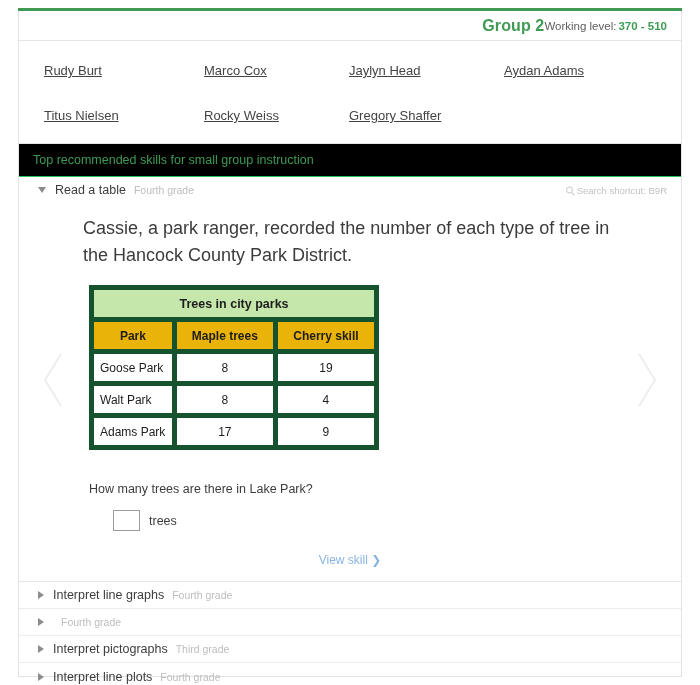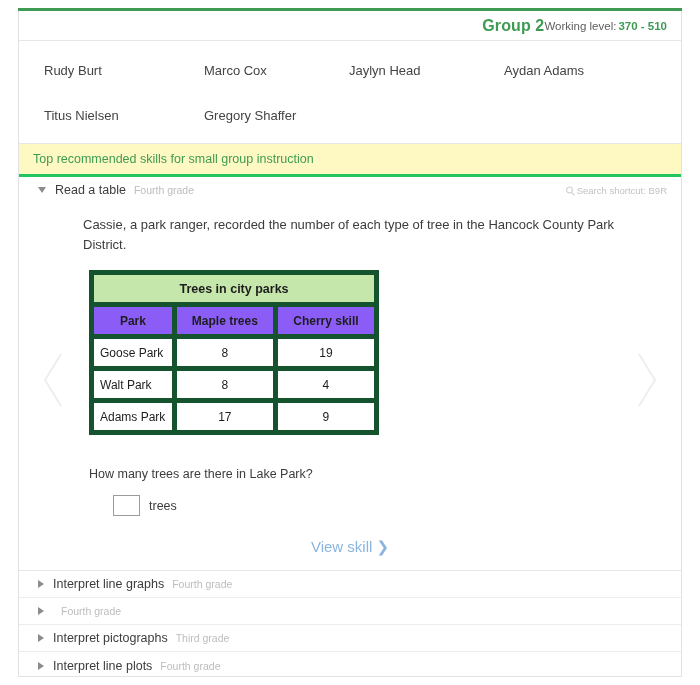--- a/index.html
+++ b/index.html
@@ -46,29 +46,29 @@
 
   
   .students {
     display: grid;
     grid-template-columns: 160px 145px 155px auto;
     padding: 22px 0 20px 25px;
     row-gap: 30px;
     border-bottom: 1px solid #e6e6e6;
   }
   .student-name {
-    font-size: 13px; color: #444; white-space: nowrap;
+    font-size: 13px; color: #444; white-space: nowrap; text-decoration: underline;
   }
 
   
   .rec-banner {
     height: 33px; display: flex; align-items: center;
     padding-left: 14px;
-    background: #fef9c3;
-    border-bottom: 3px solid #22c55e;
+    background: #000000;
+    border-bottom: 1px solid #22c55e;
     font-size: 12.5px; color: #3f9b53; text-align: right;
   }
 
   
   .skill-open-head {
     height: 26px;
     display: flex; align-items: center;
     padding-left: 19px; padding-right: 12px;
     position: relative;
   }
@@ -108,21 +108,21 @@
   }
 
   
   .q-panel {
     position: relative;
     padding: 12px 0 14px 0;
     border-bottom: 1px solid #e6e6e6;
     min-height: 326px;
   }
   .q-text {
-    font-size: 13px; line-height: 1.5; color: #3c3c3c;
+    font-size: 18px; line-height: 1.5; color: #3c3c3c;
     margin: 0 56px 0 64px;
   }
 
   
   .chev {
     position: absolute; top: 148px;
     width: 26px; height: 58px;
   }
   .chev svg { display: block; }
   .chev-left  { left: 22px; }
@@ -138,21 +138,21 @@
   table.data-table td, table.data-table th {
     border: 5px solid #14532d;
     height: 32px; padding: 1px 6px;
   }
   .tbl-title {
     background: #c5e7ab; text-align: center;
     font-weight: bold; font-size: 12.5px; color: #1d1d1d;
     height: 23px;
   }
   .tbl-colhead {
-    background: #8b5cf6; text-align: center;
+    background: #eab308; text-align: center;
     font-weight: bold; font-size: 12px; color: #1d1d1d;
   }
   .tbl-rowlabel { text-align: left; color: #1d1d1d; }
   .tbl-val { text-align: center; color: #1d1d1d; }
   .col-park   { width: 84px; }
   .col-maple  { width: 103px; }
   .col-cherry { width: 103px; }
 
   
   .q-ask {
@@ -164,21 +164,21 @@
     display: flex; align-items: center; gap: 9px;
   }
   .answer-box {
     width: 27px; height: 21px;
     border: 1px solid #9b9b9b; background: #fff;
   }
   .answer-unit { font-size: 12.5px; color: #3c3c3c; }
 
   .view-skill {
     margin-top: 22px; text-align: center;
-    font-size: 15px; color: #8ab4e0;
+    font-size: 12px; color: #8ab4e0;
   }
   .view-skill span { cursor: pointer; }
 
   
   .skill-row {
     height: 27px; display: flex; align-items: center;
     padding-left: 19px;
     border-bottom: 1px solid #ececec;
   }
   .skill-row:last-child { border-bottom: none; }
@@ -198,20 +198,21 @@
         <span>Working level:</span><span class="wl-value">370 - 510</span>
       </div>
     </div>
 
     <div class="students">
       <div class="student-name">Rudy Burt</div>
       <div class="student-name">Marco Cox</div>
       <div class="student-name">Jaylyn Head</div>
       <div class="student-name">Aydan Adams</div>
       <div class="student-name">Titus Nielsen</div>
+      <div class="student-name">Rocky Weiss</div>
       <div class="student-name">Gregory Shaffer</div>
     </div>
 
     <div class="rec-banner">Top recommended skills for small group instruction</div>
 
     <div class="skill-open-head">
       <span class="tri tri-down"></span>
       <span class="skill-name">Read a table</span>
       <span class="skill-grade">Fourth grade</span>
       <span class="search-shortcut">

